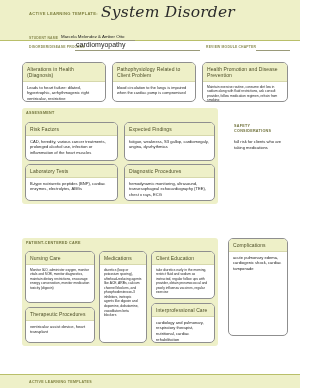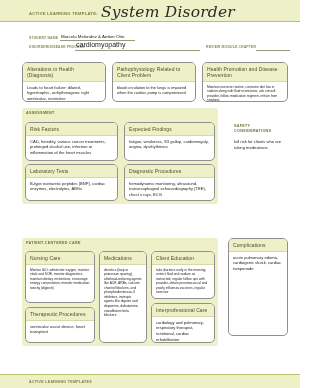--- a/index.html
+++ b/index.html
@@ -7,21 +7,21 @@
     margin: 0; padding: 0;
     width: 300px; height: 388px;
     background: #ffffff;
     font-family: "Liberation Sans", sans-serif;
     overflow: hidden;
   }
   .page { position: relative; width: 300px; height: 388px; background: #fff; }
 
   
   .banner {
-    position: absolute; left: 0; top: 0; width: 300px; height: 22px;
+    position: absolute; left: 0; top: 0; width: 300px; height: 41px;
     background: #eef0c8;
     border-bottom: 1.5px solid #b9bf6a;
     padding-left: 40px;
   }
   .banner-label {
     position: absolute; left: 29px; top: 11px;
     font-size: 4.1px; letter-spacing: .28px; font-weight: bold;
     color: #7d7f3e; text-transform: uppercase;
   }
   .banner-title {

